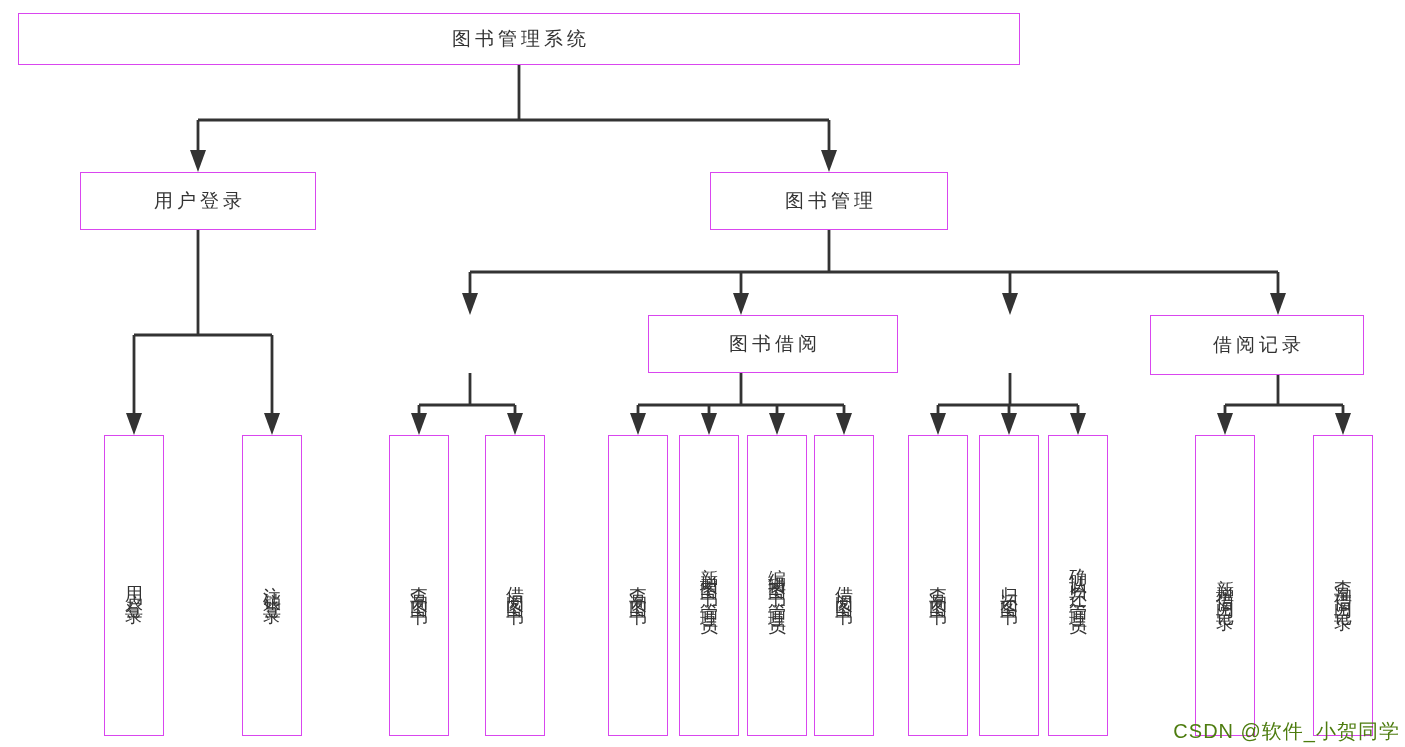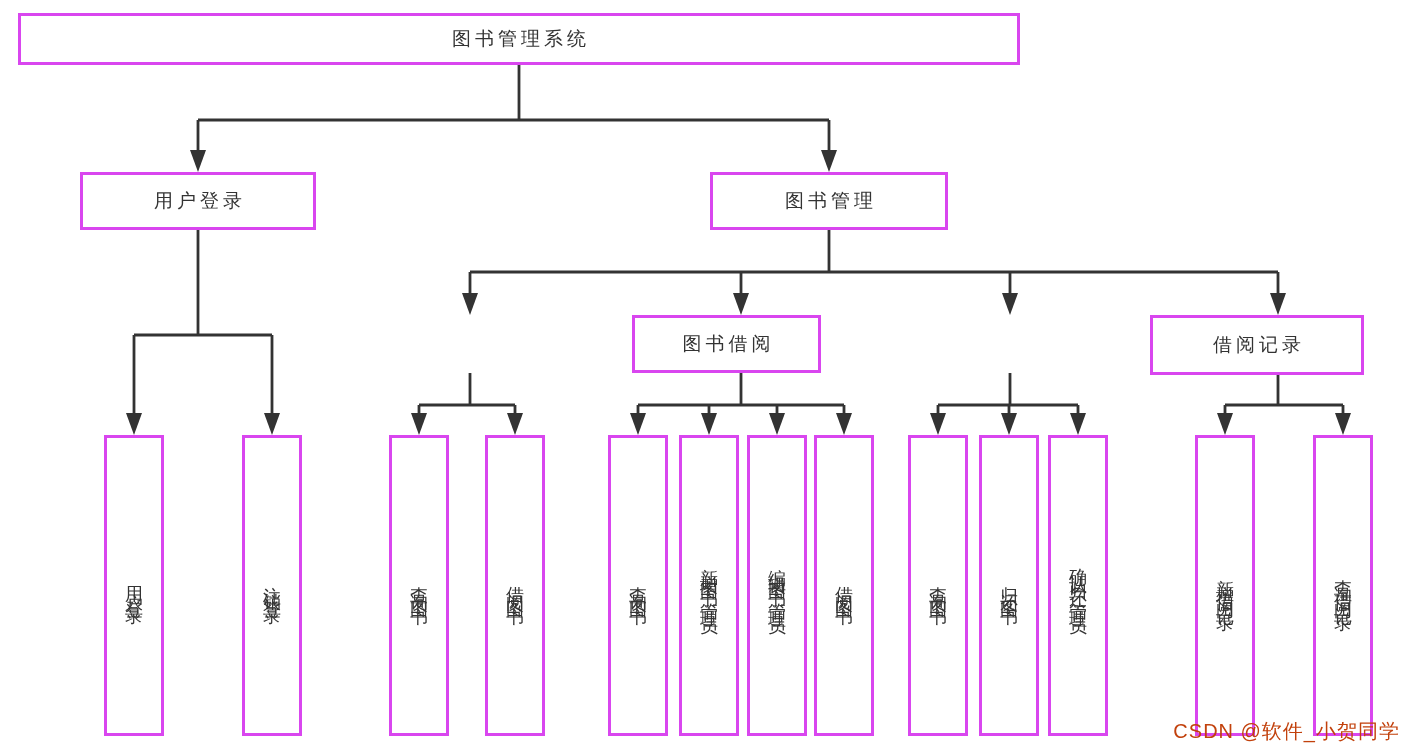--- a/index.html
+++ b/index.html
@@ -15,21 +15,21 @@
   svg.connectors {
     position: absolute;
     left: 0; top: 0;
     width: 1405px; height: 747px;
   }
   svg.connectors line { stroke: #333333; stroke-width: 2.8; }
   svg.connectors polygon { fill: #333333; }
   .node {
     position: absolute;
     box-sizing: border-box;
-    border: 3px solid #d946ef;
+    border: 1px solid #d946ef;
     background: #ffffff;
     display: flex;
     align-items: center;
     justify-content: center;
   }
   .hnode span {
     font-size: 19px;
     letter-spacing: 4px;
     white-space: nowrap;
     transform: translateX(2px); 
@@ -41,21 +41,21 @@
     letter-spacing: 7px;
     line-height: 1;
     white-space: nowrap;
   }
   .watermark {
     position: absolute;
     right: 5px;
     bottom: 2px;
     font-size: 20px;
     letter-spacing: 1px;
-    color: #c2410c;
+    color: #4d7c0f;
     white-space: nowrap;
   }
 </style>
 </head>
 <body>
 
 <div class="canvas">
 
   <svg class="connectors" viewBox="0 0 1405 747">
 
@@ -137,21 +137,21 @@
     <span>图书管理系统</span>
   </div>
 
   <div class="node hnode" style="left:80px;top:172px;width:236px;height:58px">
     <span>用户登录</span>
   </div>
   <div class="node hnode" style="left:710px;top:172px;width:238px;height:58px">
     <span>图书管理</span>
   </div>
 
-  <div class="node hnode" style="left:632px;top:315px;width:189px;height:58px">
+  <div class="node hnode" style="left:648px;top:315px;width:250px;height:58px">
     <span>图书借阅</span>
   </div>
   <div class="node hnode" style="left:1150px;top:315px;width:214px;height:60px">
     <span>借阅记录</span>
   </div>
 
   <div class="node leaf" style="left:104px;top:435px;width:60px;height:301px">
     <span>用户登录</span>
   </div>
   <div class="node leaf" style="left:242px;top:435px;width:60px;height:301px">

